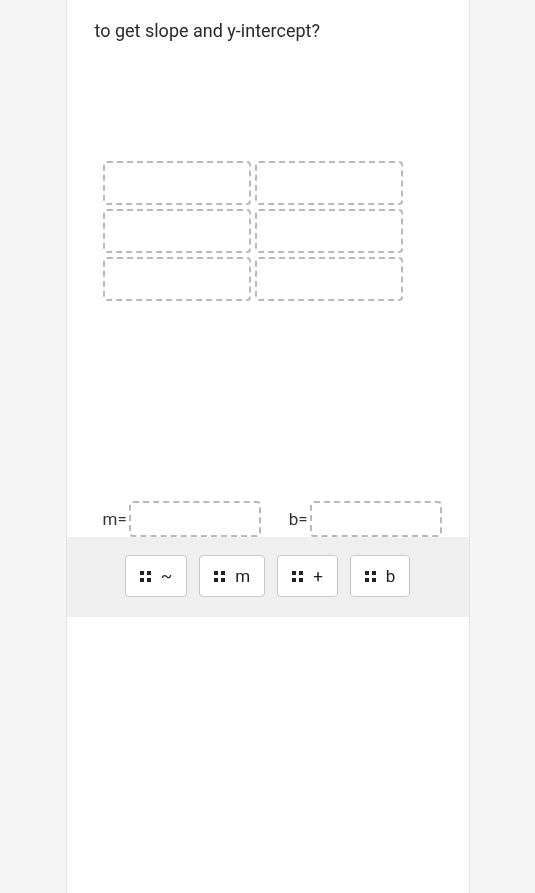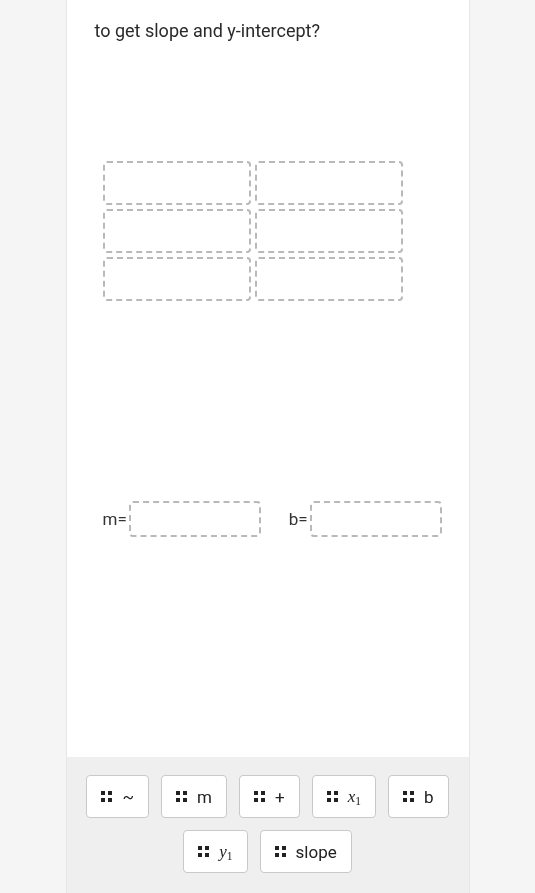--- a/index.html
+++ b/index.html
@@ -13,21 +13,20 @@
     justify-content: center;
   }
   .frame {
     background: #fff;
     border-left: 1px solid #e6e6e6;
     border-right: 1px solid #e6e6e6;
     width: 404px;
     height: 893px;
     display: flex;
     flex-direction: column;
-    justify-content: space-between;
   }
   .top {
     padding: 20px 28px 0 28px;
   }
   .question {
     font-size: 18px;
     color: #2a2a2a;
     margin-bottom: 120px;
   }
   .grid-zone {
@@ -178,76 +177,33 @@
             <i></i>
           </span>
           <span>
             <i></i>
             <i></i>
           </span>
       </span>
       <span>+</span>
     </div>
 
-    <div class="chip">
-      <span class="grip">
-        <span>
-            <i></i>
-            <i></i>
-          </span>
-          <span>
-            <i></i>
-            <i></i>
-          </span>
-      </span>
-      <span>
-        <span class="math-i">x</span><span class="sub">1</span>
-      </span>
-    </div>
 
     <div class="chip">
       <span class="grip">
         <span>
             <i></i>
             <i></i>
           </span>
           <span>
             <i></i>
             <i></i>
           </span>
       </span>
       <span>b</span>
     </div>
 
-    <div class="chip">
-      <span class="grip">
-        <span>
-            <i></i>
-            <i></i>
-          </span>
-          <span>
-            <i></i>
-            <i></i>
-          </span>
-      </span>
-      <span>
-        <span class="math-i">y</span><span class="sub">1</span>
-      </span>
-    </div>
-
-
-    <div class="chip">
-      <span class="grip">
-        <span>
-            <i></i>
-            <i></i>
-          </span>
-          <span>
-            <i></i>
-            <i></i>
-          </span>
-      </span>
-      <span>slope</span>
-    </div>
+
+
 
   </div>
 
 </div>
 
 </body></html>

